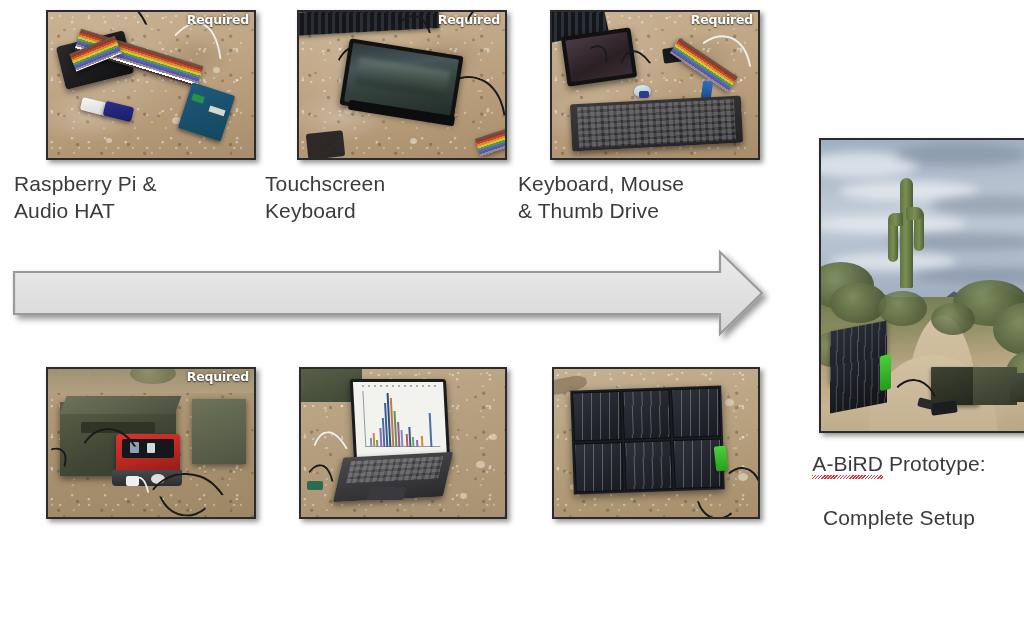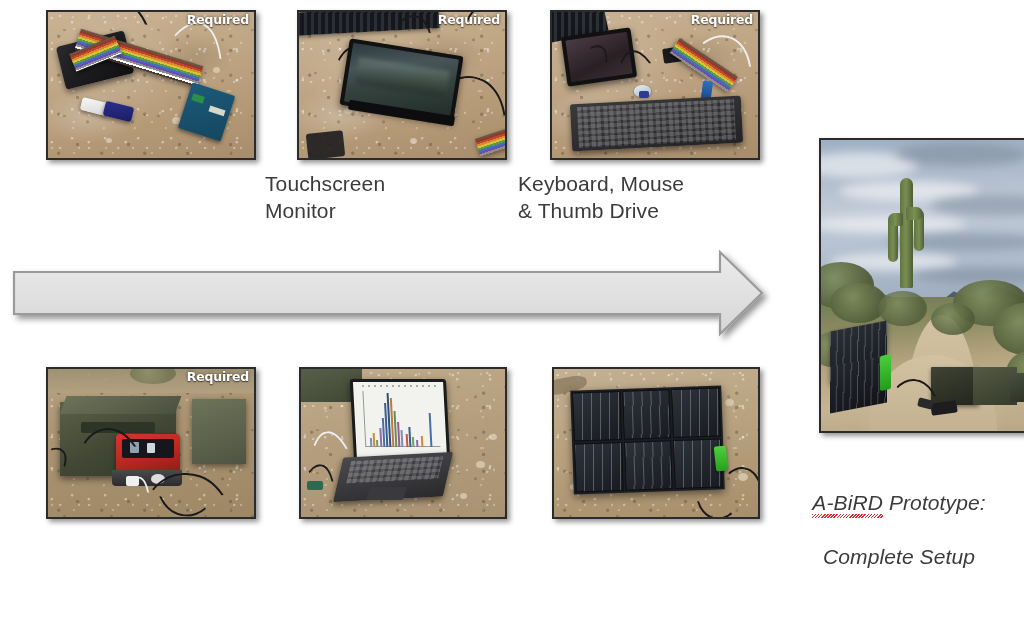--- a/index.html
+++ b/index.html
@@ -297,20 +297,22 @@
         <div class="pcb" style="left:66%;top:52%;width:22%;height:33%;transform:rotate(18deg);"></div>
         <div style="position:absolute;left:70%;top:57%;width:6%;height:5%;background:#2a8f4a;transform:rotate(18deg);"></div>
         <div style="position:absolute;left:78%;top:66%;width:8%;height:4%;background:#d8d8c8;transform:rotate(18deg);"></div>
 
         <div class="usb-body" style="left:16%;top:60%;width:13%;height:9%;transform:rotate(14deg);box-shadow:0 2px 4px rgba(0,0,0,.45);"></div>
         <div class="usb-cap" style="left:27%;top:63%;width:14%;height:10%;transform:rotate(14deg);box-shadow:0 2px 4px rgba(0,0,0,.45);"></div>
       </div>
       <div class="req-badge">Required</div>
     </div>
   </div>
+  <div class="caption" style="left:14px; top:170px; width:230px;">Raspberry Pi &amp;
+Audio HAT</div>
 
   <div class="card" id="card2" style="left:265px; top:10px; width:210px; height:150px;">
     <div class="photo-frame">
       <div class="photo">
         <div class="ground"></div>
         <div class="grit"></div>
 
         <div style="position:absolute;left:-4%;top:-2%;width:72%;height:16%;background:repeating-linear-gradient(94deg,#2b2e35 0 3px,#15171c 3px 7px);transform:rotate(-3deg);box-shadow:0 2px 4px rgba(0,0,0,.4);"></div>
         <div class="pebble" style="left:22%;top:66%;width:8px;height:6px;"></div>
         <div class="pebble" style="left:54%;top:86%;width:7px;height:6px;"></div>
@@ -326,21 +328,21 @@
         </div>
         <div style="position:absolute;left:24%;top:66%;width:52%;height:7%;background:#0d0d0f;transform:rotate(9deg);border-radius:2px;"></div>
 
         <div class="ribbon" style="left:86%;top:80%;width:30%;height:12%;transform:rotate(-18deg);"></div>
         <div style="position:absolute;left:4%;top:82%;width:18%;height:18%;background:#1d1d1f;border-radius:3px;transform:rotate(-6deg);opacity:.9;"></div>
       </div>
       <div class="req-badge">Required</div>
     </div>
   </div>
   <div class="caption" style="left:265px; top:170px; width:230px;">Touchscreen
-Monitor</div>
+Keyboard</div>
 
   <div class="card" id="card3" style="left:518px; top:10px; width:210px; height:150px;">
     <div class="photo-frame">
       <div class="photo">
         <div class="ground"></div>
         <div class="grit"></div>
 
         <div style="position:absolute;left:-8%;top:-4%;width:34%;height:22%;background:repeating-linear-gradient(104deg,#2c3039 0 3px,#14161b 3px 7px);transform:rotate(-12deg);"></div>
 
         <div class="screen-bezel" style="left:6%;top:14%;width:34%;height:34%;transform:rotate(-8deg);">
@@ -544,18 +546,18 @@
         <div style="position:absolute;left:86%;top:80%;width:8%;height:10%;background:linear-gradient(160deg,#4a5040,#2d3225);"></div>
 
         <div style="position:absolute;left:50%;top:90%;width:12%;height:4%;background:#1d1d1f;border-radius:2px;transform:rotate(-8deg);"></div>
         <div style="position:absolute;left:44%;top:89%;width:7%;height:3%;background:#2a2a2c;border-radius:2px;transform:rotate(14deg);"></div>
         <div class="wire" style="left:30%;top:82%;width:24%;height:12%;transform:rotate(4deg);"></div>
       </div>
       <div class="req-badge"></div>
     </div>
   </div>
 
-  <div class="caption center" style="left:780px; top:462px; width:238px;font-style:italic;">
+  <div class="caption center" style="left:780px; top:423px; width:238px;">
     <span class="spell">A-BiRD</span><span> Prototype:</span><br>
     <span>Complete Setup</span>
   </div>
 
 </div>
 
 </body></html>

